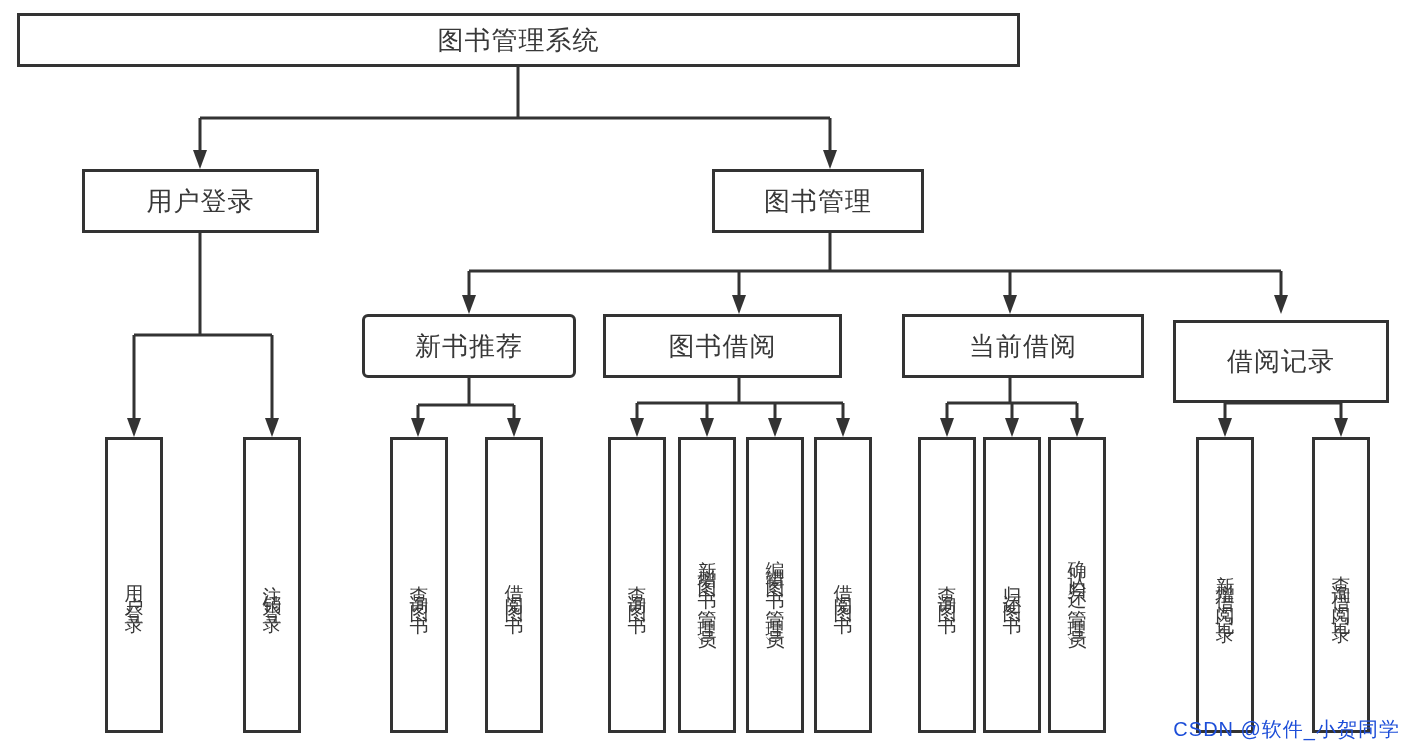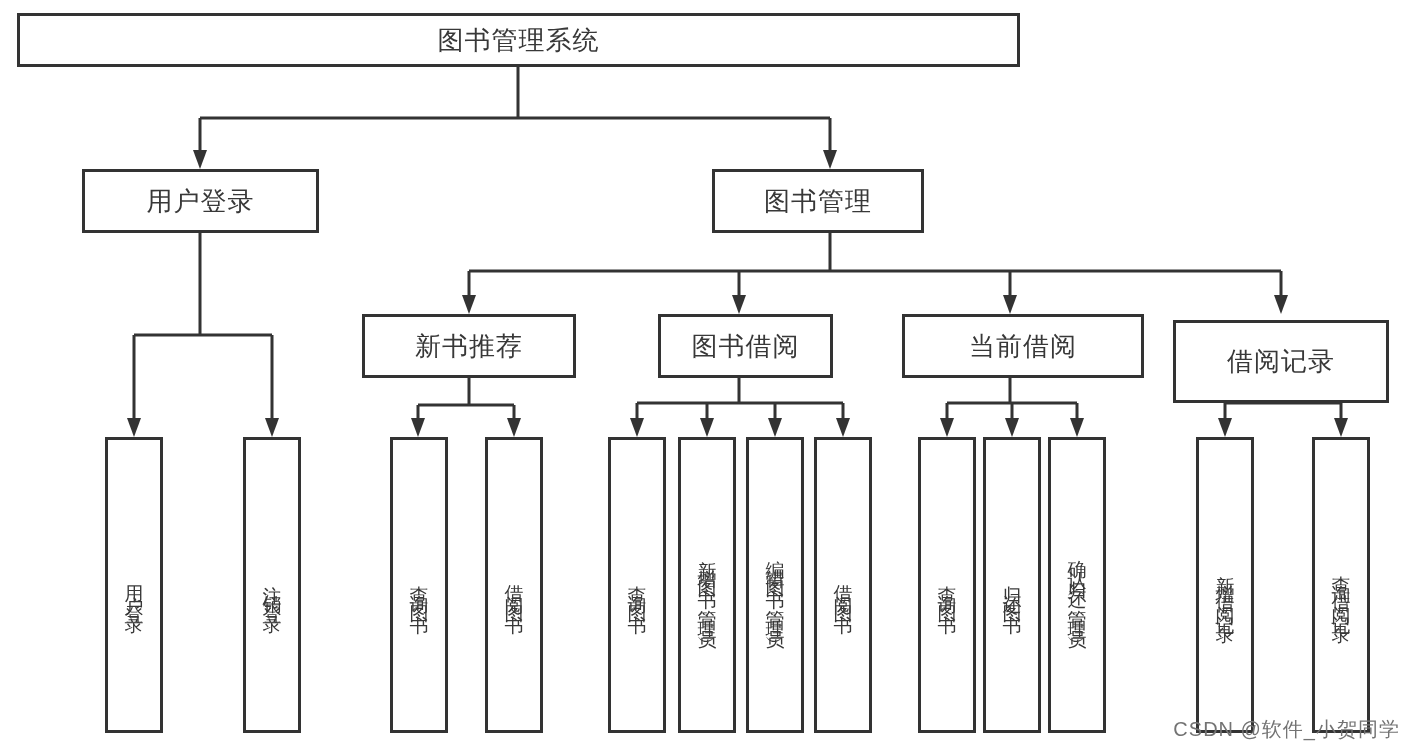--- a/index.html
+++ b/index.html
@@ -39,21 +39,21 @@
     font-size: 19px;
     letter-spacing: 10px;
     margin-bottom: -10px;
     white-space: nowrap;
   }
   .watermark {
     position: absolute;
     right: 5px;
     bottom: 4px;
     font-size: 20px;
-    color: #737373;
+    color: #1d4ed8;
     letter-spacing: 1px;
     z-index: 3;
     white-space: nowrap;
   }
 </style>
 </head>
 <body>
 
 <div class="canvas">
 
@@ -94,24 +94,24 @@
     <span class="h-label">图书管理系统</span>
   </div>
 
   <div class="node" style="left:82px; top:169px; width:237px; height:64px;">
     <span class="h-label">用户登录</span>
   </div>
   <div class="node" style="left:712px; top:169px; width:212px; height:64px;">
     <span class="h-label">图书管理</span>
   </div>
 
-  <div class="node" style="left:362px; top:314px; width:214px; height:64px;">
+  <div class="node" style="left:362px; top:314px; width:214px; height:64px;border-radius:6px;">
     <span class="h-label">新书推荐</span>
   </div>
-  <div class="node" style="left:658px; top:314px; width:175px; height:64px;">
+  <div class="node" style="left:603px; top:314px; width:239px; height:64px;">
     <span class="h-label">图书借阅</span>
   </div>
   <div class="node" style="left:902px; top:314px; width:242px; height:64px;">
     <span class="h-label">当前借阅</span>
   </div>
   <div class="node" style="left:1173px; top:320px; width:216px; height:83px;">
     <span class="h-label">借阅记录</span>
   </div>
 
   <div class="node" style="left:105px; top:437px; width:58px; height:296px;">

